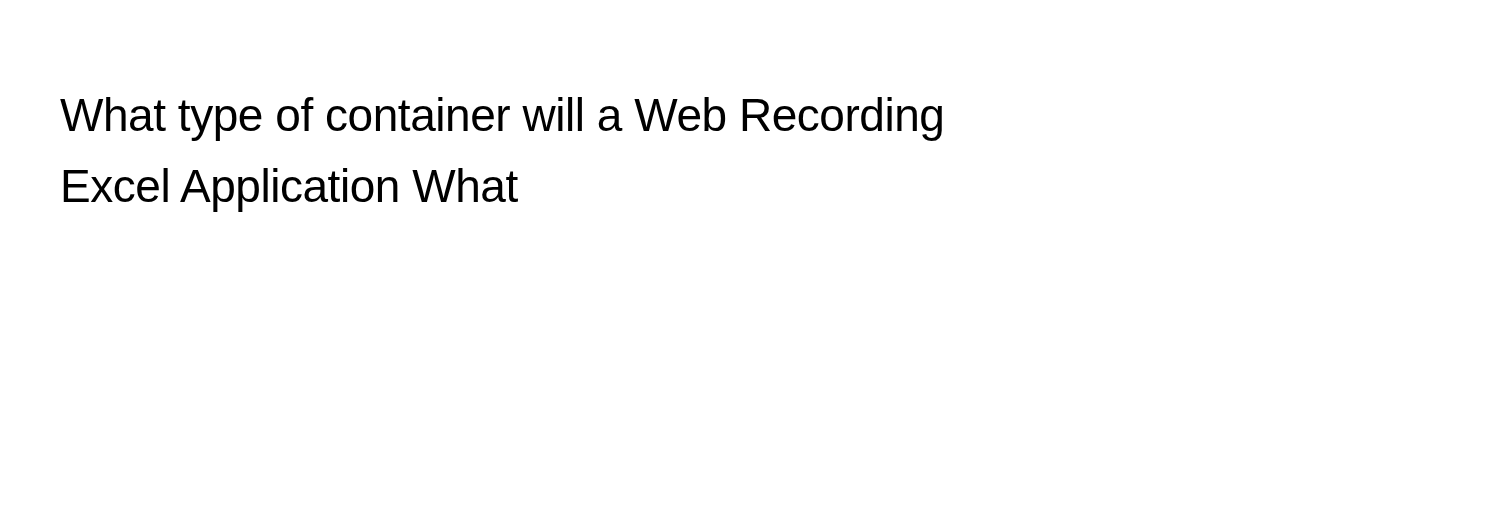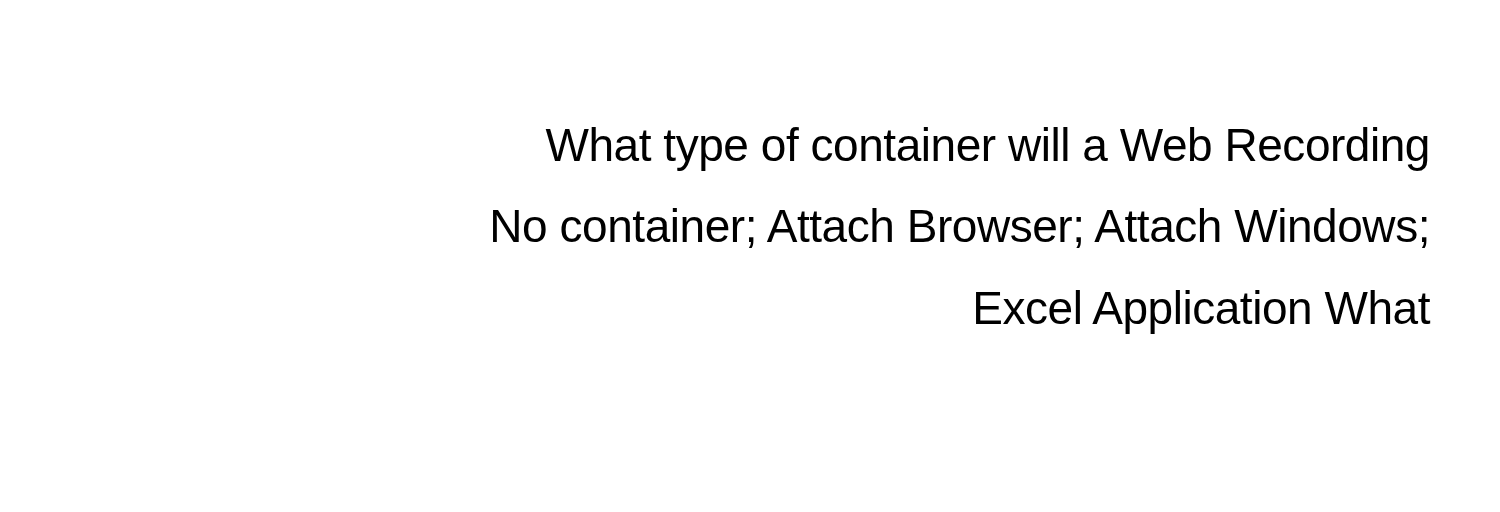--- a/index.html
+++ b/index.html
@@ -1,19 +1,18 @@
 <!DOCTYPE html>
 <html><head>
   <meta charset="utf-8">
   <style>
     * {
-      margin: 10px;
+      margin: 0;
       padding: 0;
       box-sizing: border-box;
-      text-align: right;
     }
     body {
       width: 1500px;
       height: 512px;
       background: #ffffff;
       font-family: -apple-system, BlinkMacSystemFont, "Segoe UI", Helvetica, Arial, sans-serif;
       padding: 80px 60px;
     }
     .content {
       font-size: 46px;
@@ -30,16 +29,15 @@
     }
   </style>
 </head>
 <body>
 
 <div class="content">
   <div class="question">
     <div>What type of container will a Web Recording</div>
   </div>
   <div class="options">
-    <div>No container; Attach Browser; Attach Windows;</div>
     <div>Excel Application What</div>
   </div>
 </div>
 
 </body></html>

